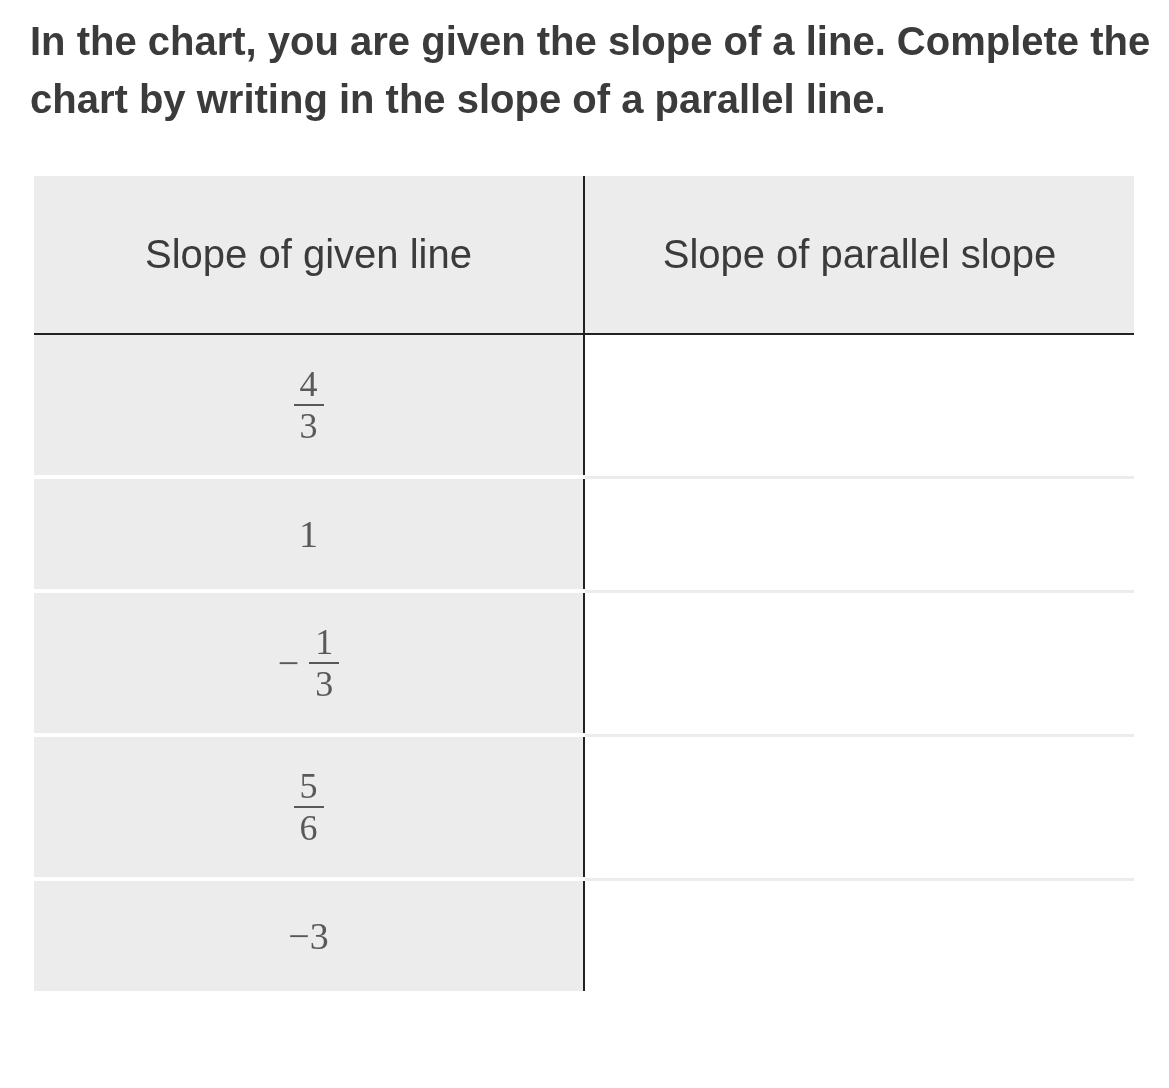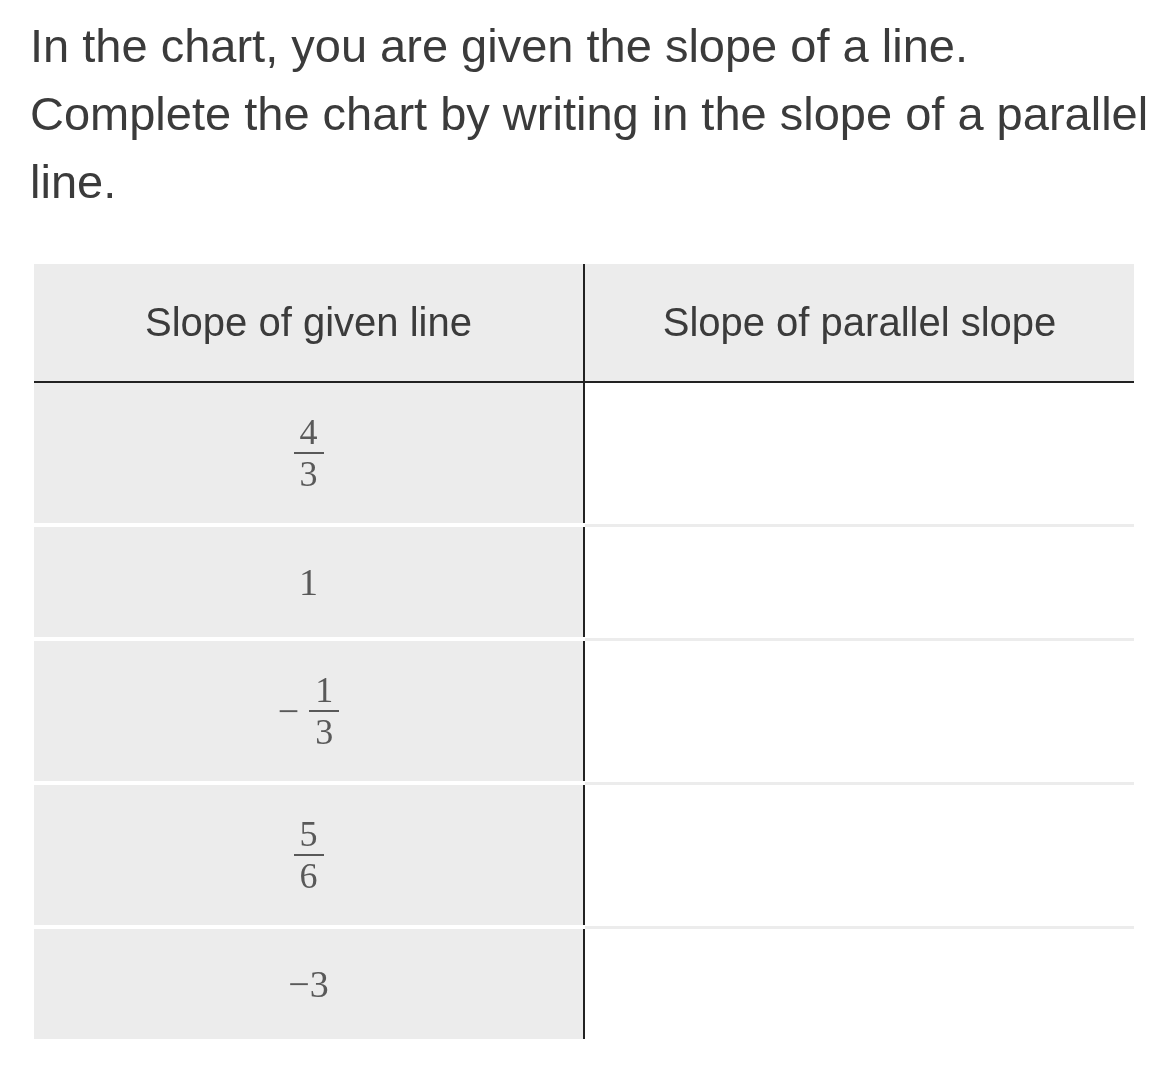--- a/index.html
+++ b/index.html
@@ -8,38 +8,38 @@
     background:#ffffff;
     font-family:-apple-system,BlinkMacSystemFont,"Segoe UI",Helvetica,Arial,sans-serif;
   }
   .page{
     width:1169px;
     min-height:1088px;
     box-sizing:border-box;
     padding:12px 18px 0 30px;
   }
   .prompt{
-    font-size:47px;
-    font-weight:400;
+    font-size:40px;
+    font-weight:700;
     line-height:1.45;
     color:#3b3b3b;
     margin:0 0 48px 0;
   }
   table.slope-table{
     margin-left:4px;
     border-collapse:collapse;
     width:1100px;
     table-layout:fixed;
   }
   table.slope-table th{
     background:#ececec;
     font-weight:400;
     color:#3b3b3b;
     font-size:40px;
-    padding:36px 10px;
+    padding:56px 10px;
     border-bottom:2px solid #222;
   }
   table.slope-table th.left-head{
     border-right:2px solid #222;
   }
   table.slope-table td{
     padding:0;
     height:140px;
     vertical-align:middle;
     text-align:center;

